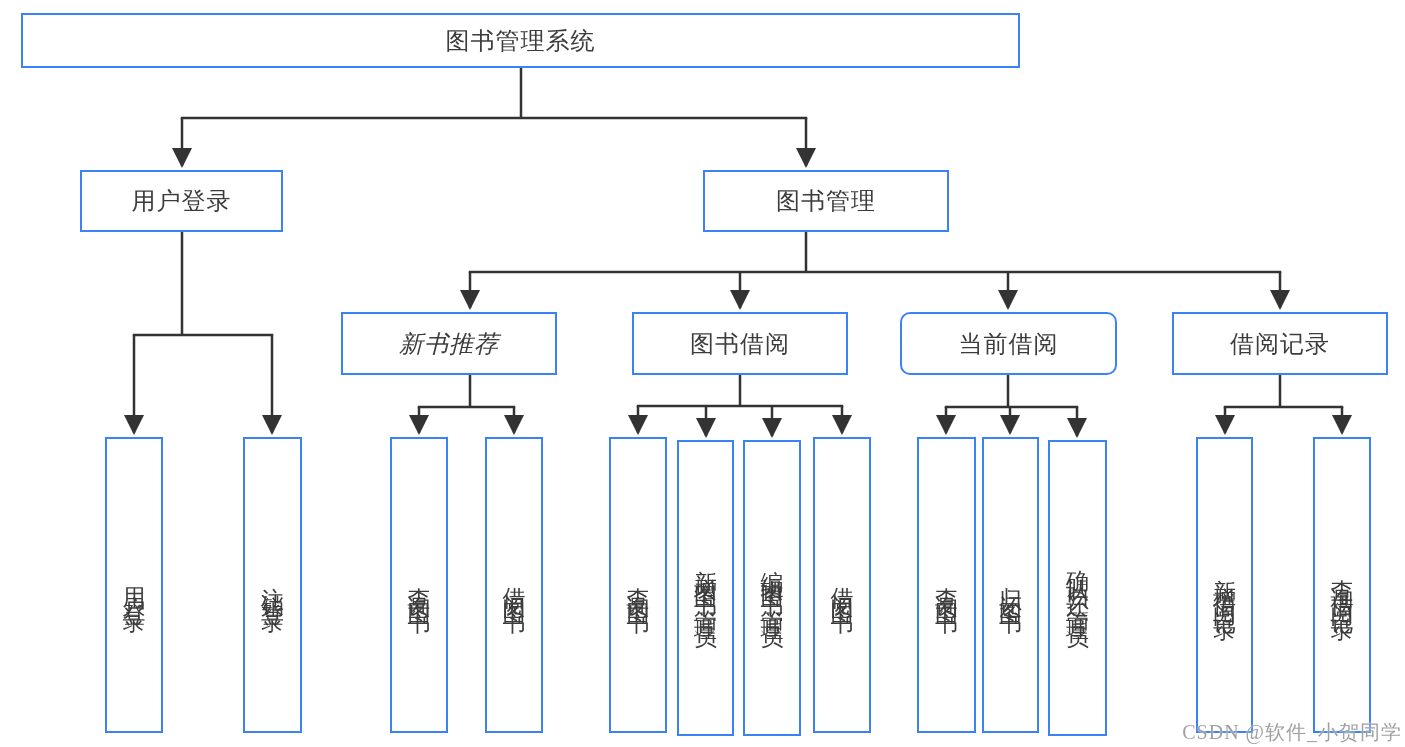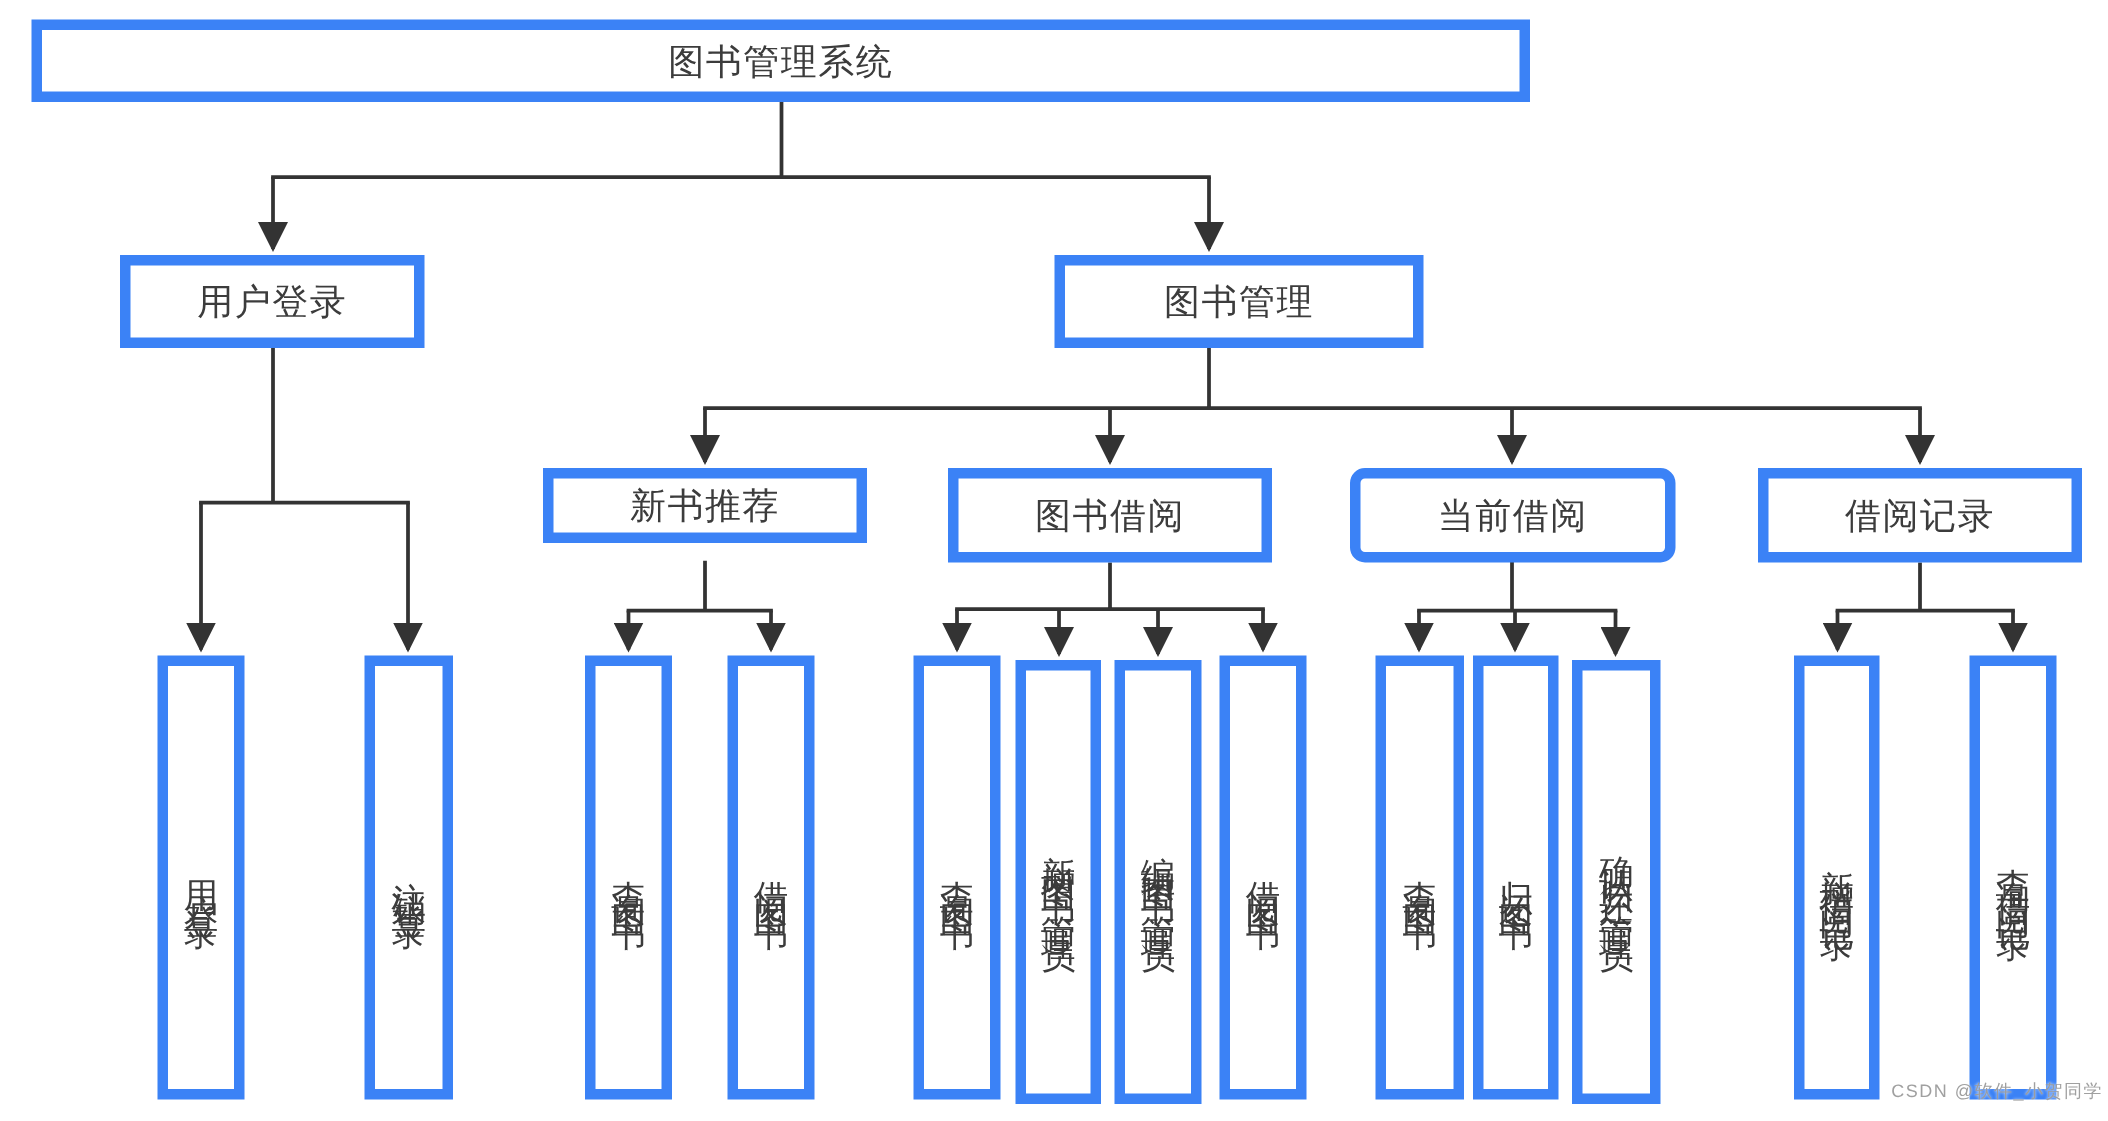--- a/index.html
+++ b/index.html
@@ -17,21 +17,21 @@
   }
   #connectors {
     position: absolute;
     left: 0;
     top: 0;
     pointer-events: none;
   }
   .box {
     position: absolute;
     box-sizing: border-box;
-    border: 7px solid #3b82f6;
+    border: 2px solid #3b82f6;
     background: #ffffff;
     display: flex;
     align-items: center;
     justify-content: center;
     color: #3c3c3c;
   }
   .hbox {
     font-size: 24px;
     letter-spacing: 1px;
     white-space: nowrap;
@@ -41,25 +41,26 @@
     text-orientation: mixed;
     font-size: 23px;
     letter-spacing: 8px;
     line-height: 1;
     color: #3c3c3c;
   }
   .watermark {
     position: absolute;
     right: 3px;
     top: 719px;
-    font-size: 12px;
+    font-size: 20px;
     letter-spacing: 1px;
     color: rgba(155, 155, 155, 0.95);
     text-shadow: 0 0 2px #ffffff;
     white-space: nowrap;
+    font-family: Liberation Serif, serif;
   }
 </style>
 </head>
 <body>
 
 <div id="stage">
 
   <svg id="connectors" width="1405" height="747" viewBox="0 0 1405 747">
     <defs>
       <marker id="arrowhead" viewBox="0 0 10 10" refX="9" refY="5" markerWidth="8" markerHeight="8" orient="auto">
@@ -108,21 +109,21 @@
     <span>图书管理系统</span>
   </div>
 
   <div class="box hbox" style="left:80px; top:170px; width:203px; height:62px;">
     <span>用户登录</span>
   </div>
   <div class="box hbox" style="left:703px; top:170px; width:246px; height:62px;">
     <span>图书管理</span>
   </div>
 
-  <div class="box hbox" style="left:362px; top:312px; width:216px; height:50px;">
+  <div class="box hbox" style="left:341px; top:312px; width:216px; height:63px;font-style:italic;">
     <span>新书推荐</span>
   </div>
   <div class="box hbox" style="left:632px; top:312px; width:216px; height:63px;justify-content:center;">
     <span>图书借阅</span>
   </div>
   <div class="box hbox" style="left:900px; top:312px; width:217px; height:63px;border-radius:10px;">
     <span>当前借阅</span>
   </div>
   <div class="box hbox" style="left:1172px; top:312px; width:216px; height:63px;">
     <span>借阅记录</span>

